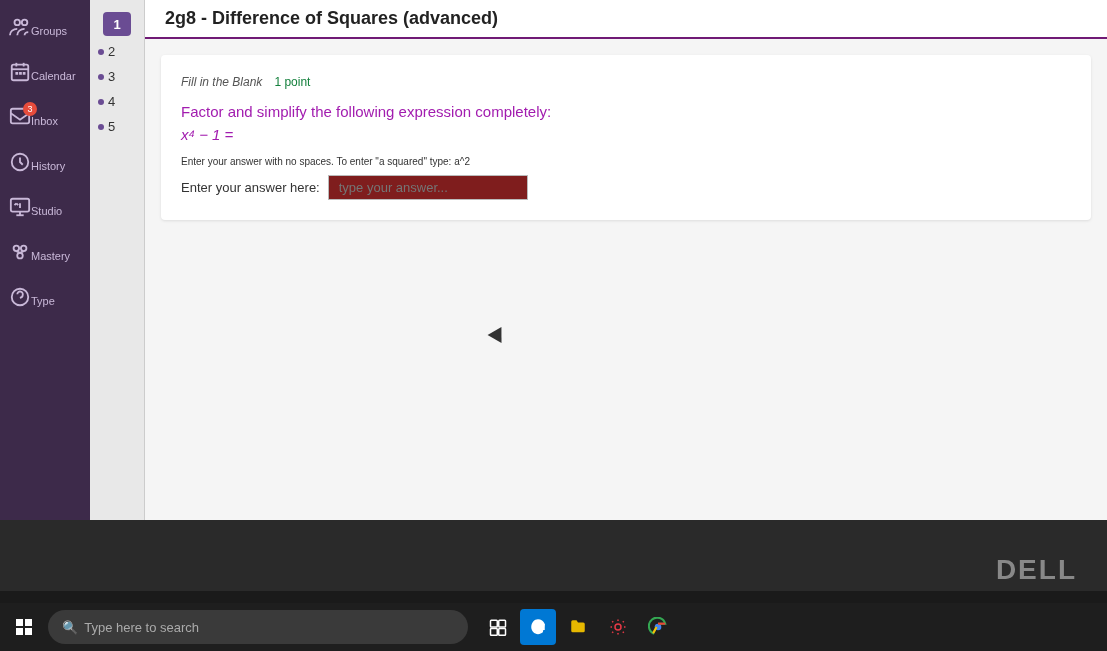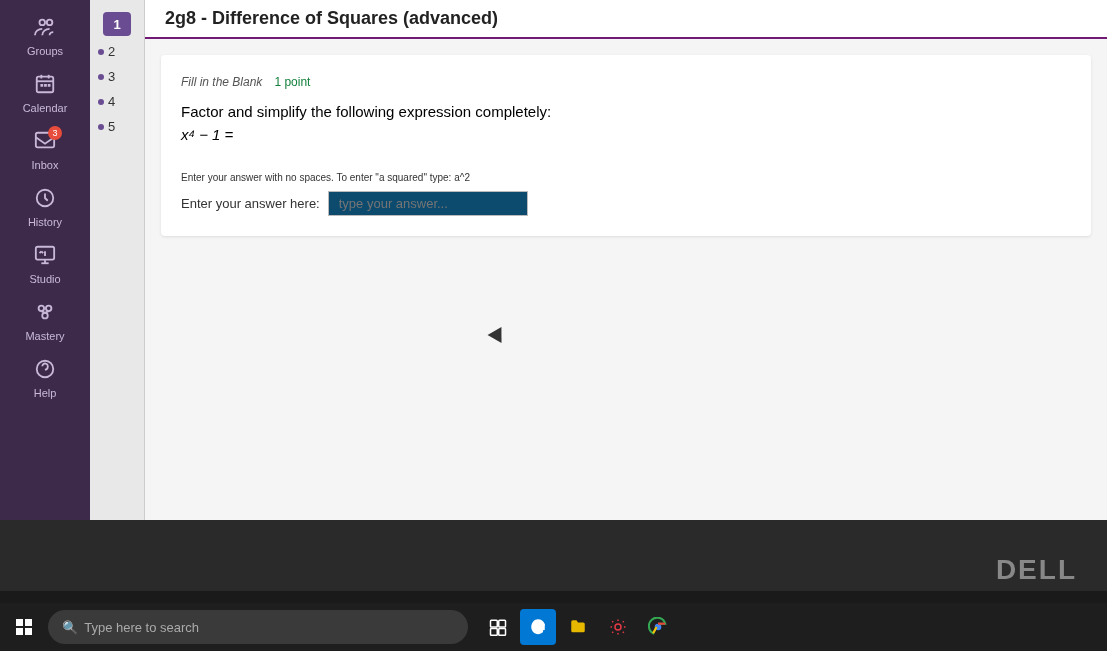--- a/index.html
+++ b/index.html
@@ -37,21 +37,20 @@
       display: flex;
       flex-direction: column;
       align-items: center;
       padding-top: 10px;
       gap: 4px;
       flex-shrink: 0;
     }
 
     .sidebar-item {
       display: flex;
-      flex-direction: column;
       align-items: center;
       color: #c9b8d8;
       font-size: 11px;
       padding: 6px 4px;
       cursor: pointer;
       width: 80px;
       border-radius: 4px;
     }
 
     .sidebar-icon {
@@ -157,22 +156,22 @@
       color: #555;
       font-style: italic;
     }
 
     .question-points {
       color: #15803d;
     }
 
     .question-body {
       font-size: 15px;
-      color: #000000;
-      margin-bottom: 24px;
+      color: #a21caf;
+      margin-bottom: 8px;
       line-height: 1.5;
     }
 
     .math-expr {
       font-style: italic;
       font-size: 15px;
     }
 
     .answer-instruction {
       font-size: 10px;
@@ -189,21 +188,21 @@
       color: #333;
     }
 
     .answer-input {
       border: 1px solid #bbb;
       padding: 4px 10px;
       font-size: 13px;
       color: #999;
       width: 200px;
       outline: none;
-      background: #0c4a6e;
+      background: #7f1d1d;
     }
 
     
     .taskbar {
       position: absolute;
       bottom: 0;
       left: 0;
       right: 0;
       height: 48px;
       background: #1e1e1e;
@@ -376,21 +375,21 @@
     </div>
 
     <div class="sidebar-item">
       <div class="sidebar-icon">
         <svg width="22" height="22" viewBox="0 0 24 24" fill="none" stroke="#c9b8d8" stroke-width="2">
           <circle cx="12" cy="12" r="9"></circle>
           <path d="M9.09 9a3 3 0 1 1 5.83 1c0 2-3 3-3 3"></path>
           <line x1="12" y1="17" x2="12.01" y2="17" stroke-width="3"></line>
         </svg>
       </div>
-      <span>Help</span>
+      <span>Type</span>
     </div>
 
   </div>
 
   <div class="question-list-panel">
     <div class="q-num-active">1</div>
     <div class="q-num-item">
       <span class="dot"></span>
       <span>2</span>
     </div>

